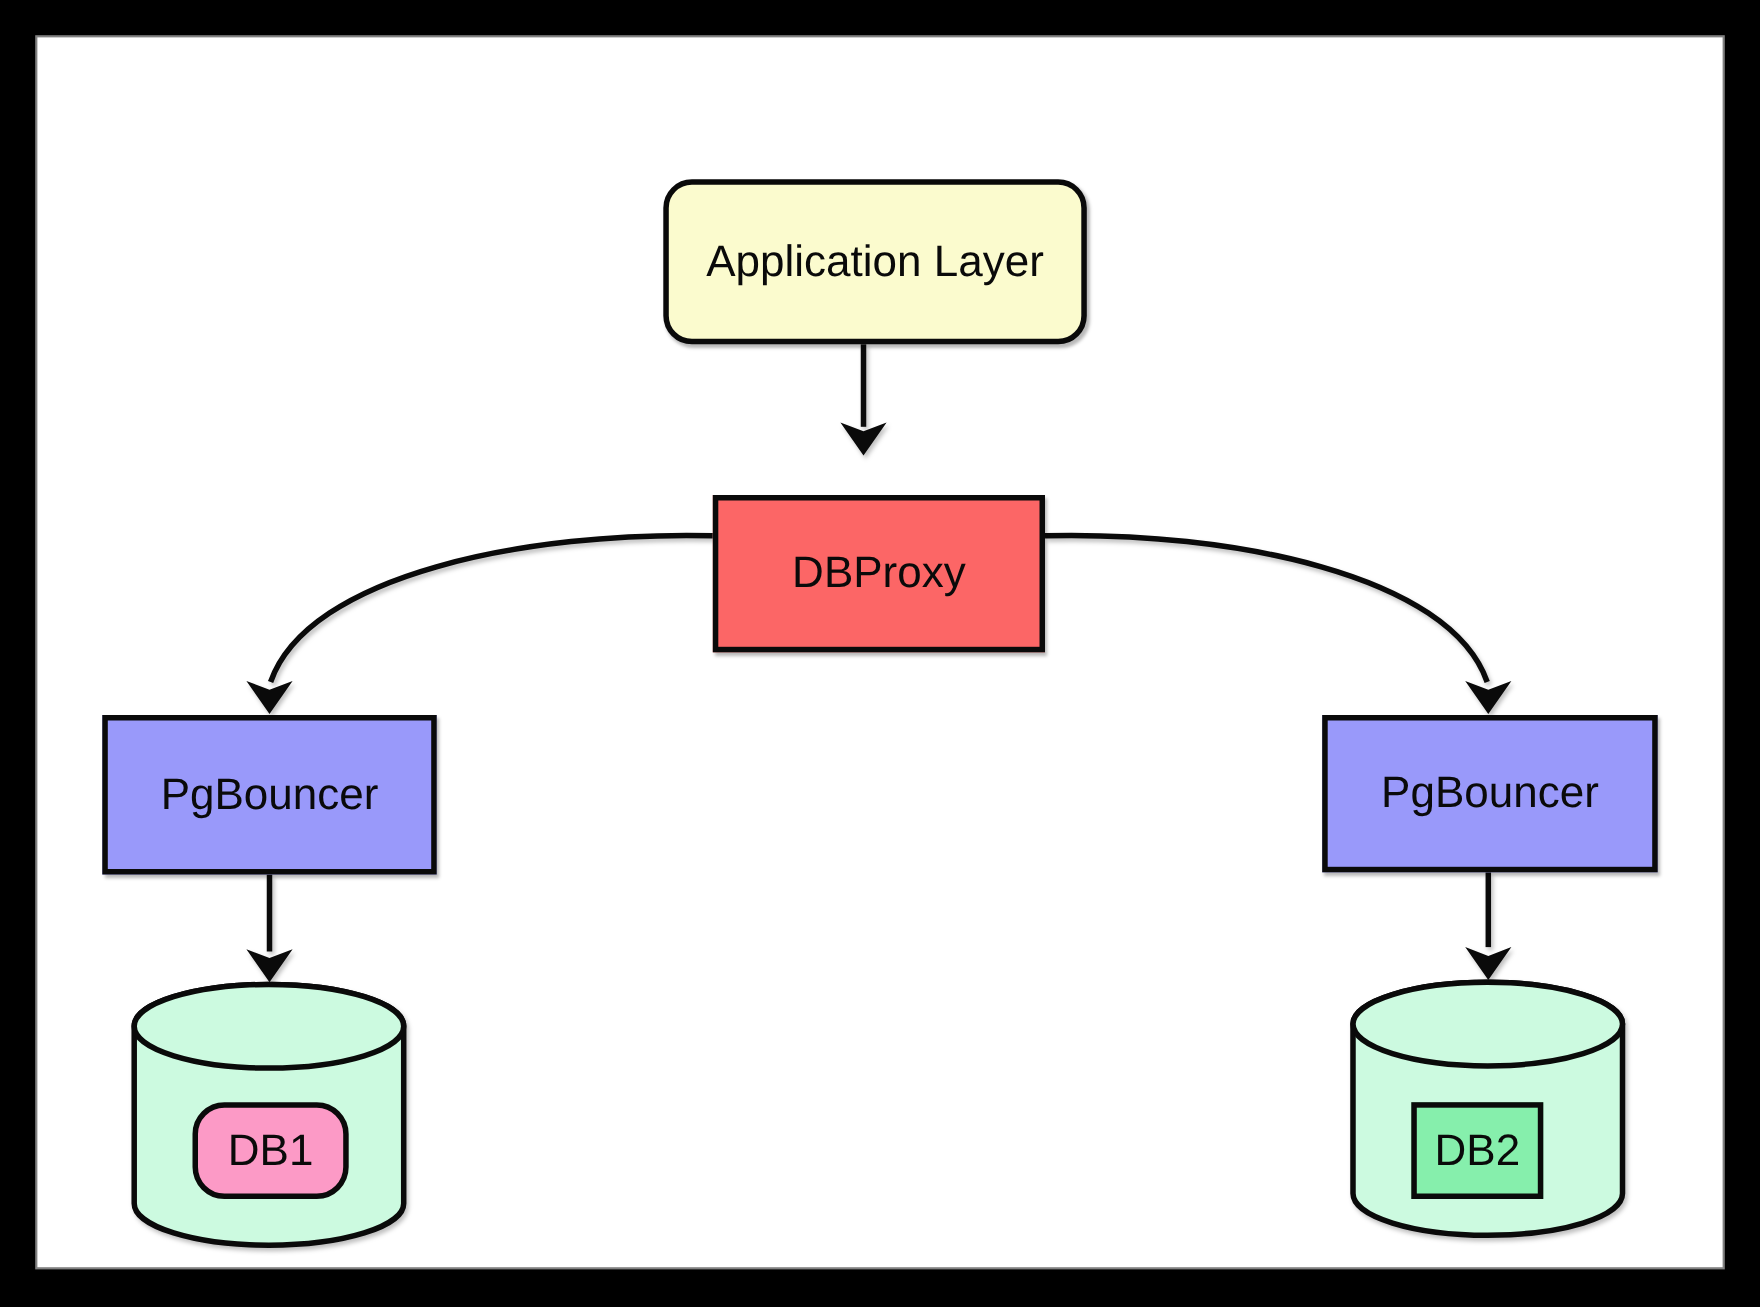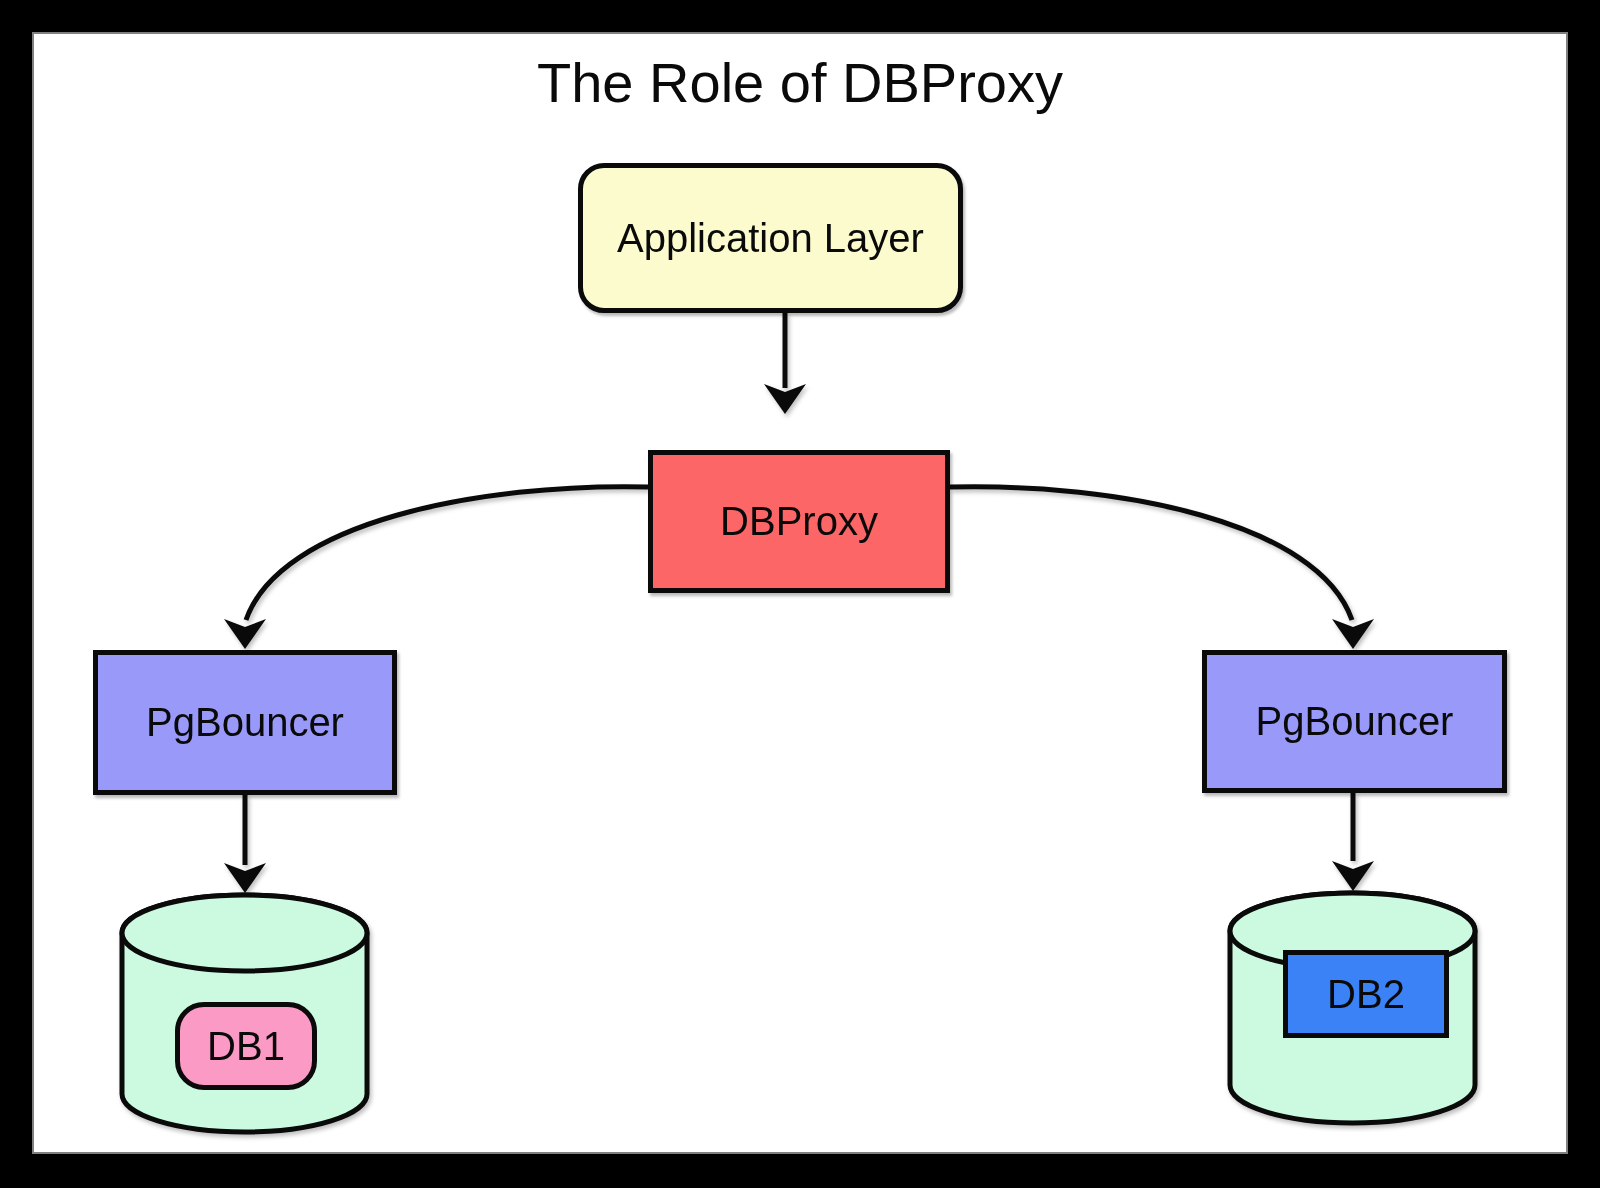--- a/index.html
+++ b/index.html
@@ -33,21 +33,21 @@
     display: flex;
     align-items: center;
     justify-content: center;
     box-sizing: border-box;
     border: 5px solid #0a0a0a;
     font-size: 40px;
     color: #0a0a0a;
     box-shadow: 2px 3px 3px rgba(0,0,0,0.28);
   }
   .node-app {
-    left: 578px; top: 163px;
+    left: 603px; top: 163px;
     width: 385px; height: 150px;
     background: #FBFBCE;
     border-radius: 26px;
   }
   .node-dbproxy {
     left: 648px; top: 415px;
     width: 302px; height: 143px;
     background: #FC6666;
     margin-top: 35px;
   }
@@ -65,23 +65,23 @@
     font-size: 40px;
     box-shadow: none;
   }
   .node-db1 {
     left: 175px; top: 1002px;
     width: 142px; height: 88px;
     background: #FC9AC6;
     border-radius: 29px;
   }
   .node-db2 {
-    left: 1283px; top: 950px;
-    width: 166px; height: 88px;
-    background: #3b82f6;
+    left: 1283px; top: 1002px;
+    width: 120px; height: 88px;
+    background: #86efac;
   }
   svg.diagram-layer {
     position: absolute;
     left: 0; top: 0;
     width: 1600px; height: 1188px;
   }
   .edge-line {
     fill: none;
     stroke: #0a0a0a;
     stroke-width: 5;
@@ -128,21 +128,20 @@
     <g class="shadowed">
       <path class="edge-line" d="M 245 795 L 245 865"></path>
       <polygon class="arrow-head" points="245,893 224,863 245,871 266,863"></polygon>
     </g>
     <g class="shadowed">
       <path class="edge-line" d="M 1353 793 L 1353 861"></path>
       <polygon class="arrow-head" points="1353,891 1332,861 1353,869 1374,861"></polygon>
     </g>
   </svg>
 
-  <div class="diagram-title">The Role of DBProxy</div>
 
   <div class="node node-app">
     <span>Application Layer</span>
   </div>
 
   <div class="node node-dbproxy">
     <span>DBProxy</span>
   </div>
 
   <div class="node node-pgbouncer-left">

